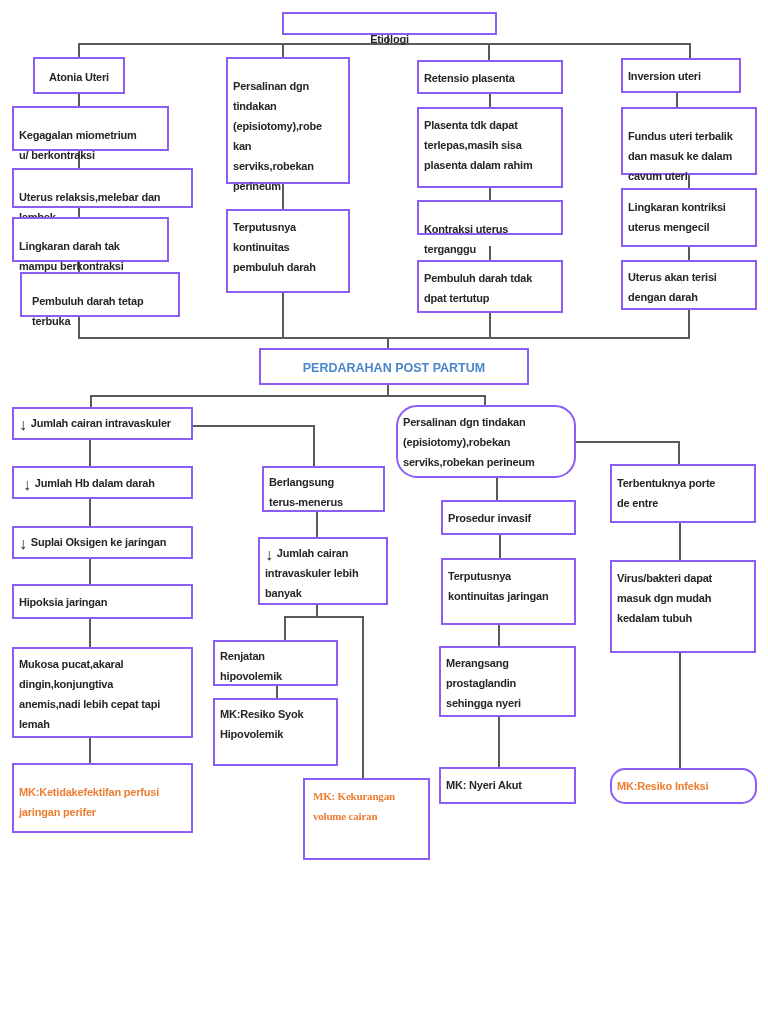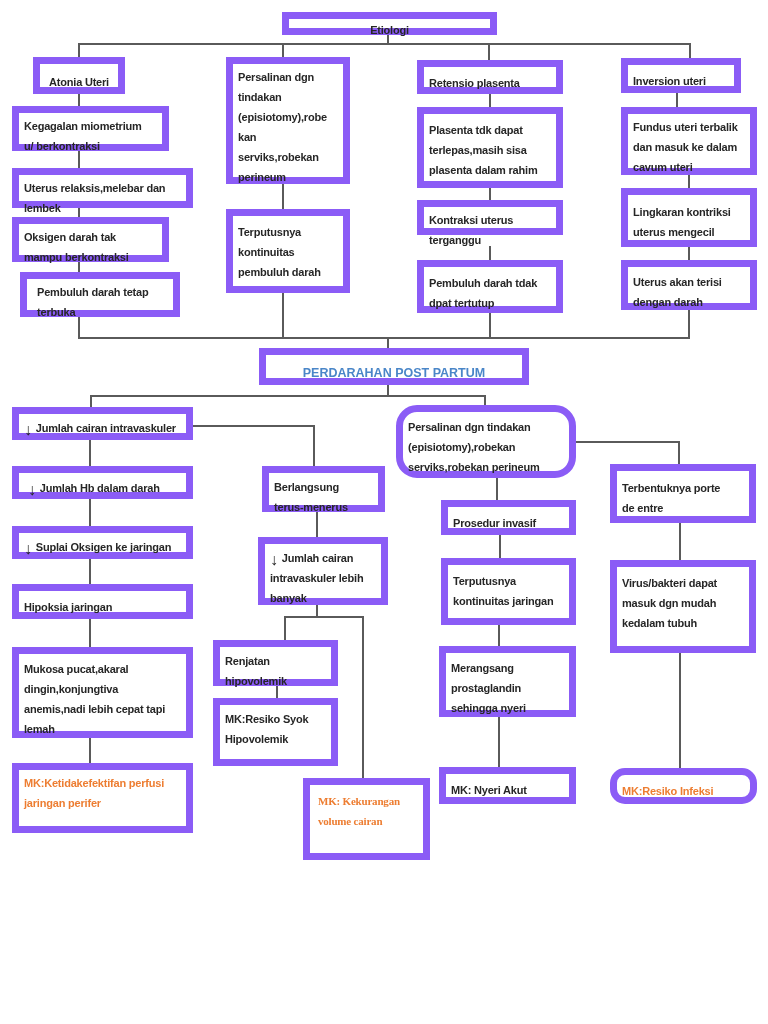--- a/index.html
+++ b/index.html
@@ -7,28 +7,28 @@
     position:relative;
     width:768px;height:1024px;
     background:#ffffff;
     font-family:"Liberation Sans", sans-serif;
     overflow:hidden;
     margin:0 auto;
   }
   .node{
     position:absolute;
     box-sizing:border-box;
-    border:7px solid #8b5cf6;
+    border:2px solid #8b5cf6;
     background:#ffffff;
     color:#262626;
     font-size:11px;
     font-weight:bold;
     letter-spacing:-0.2px;
     line-height:20px;
-    padding:3px 5px 2px 5px;
+    padding:17px 5px 2px 5px;
     white-space:pre-line;
   }
   .node.center{text-align:center;}
   .node.blue{color:#4a86c8;font-size:12.5px;letter-spacing:0;}
   .node.orange{color:#ed7d31;}
   .arrow{
     display:inline-block;
     font-size:16px;
     font-weight:bold;
     line-height:12px;
@@ -108,21 +108,21 @@
   <div class="node center" style="left:282px;top:12px;width:215px;height:23px;line-height:17px;"><span>Etiologi</span></div>
 
   <div class="node center" style="left:33px;top:57px;width:92px;height:37px;padding-top:8px;"><span>Atonia Uteri</span></div>
 
   <div class="node" style="left:12px;top:106px;width:157px;height:45px;"><span>Kegagalan miometrium
 u/ berkontraksi</span></div>
 
   <div class="node" style="left:12px;top:168px;width:181px;height:40px;"><span>Uterus relaksis,melebar dan
 lembek</span></div>
 
-  <div class="node" style="left:12px;top:217px;width:157px;height:45px;"><span>Oksigen darah tak
+  <div class="node" style="left:12px;top:217px;width:157px;height:45px;"><span>Lingkaran darah tak
 mampu berkontraksi</span></div>
 
   <div class="node" style="left:20px;top:272px;width:160px;height:45px;padding-left:10px;"><span>Pembuluh darah tetap
 terbuka</span></div>
 
   <div class="node" style="left:226px;top:57px;width:124px;height:127px;"><span>Persalinan dgn
 tindakan
 (episiotomy),robe
 kan
 serviks,robekan

